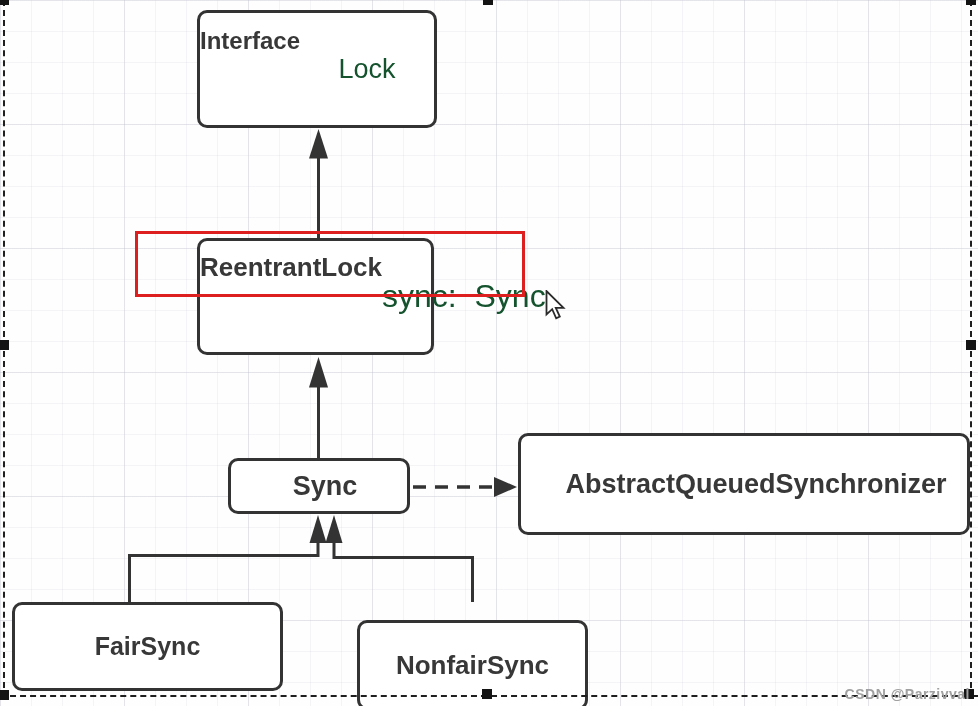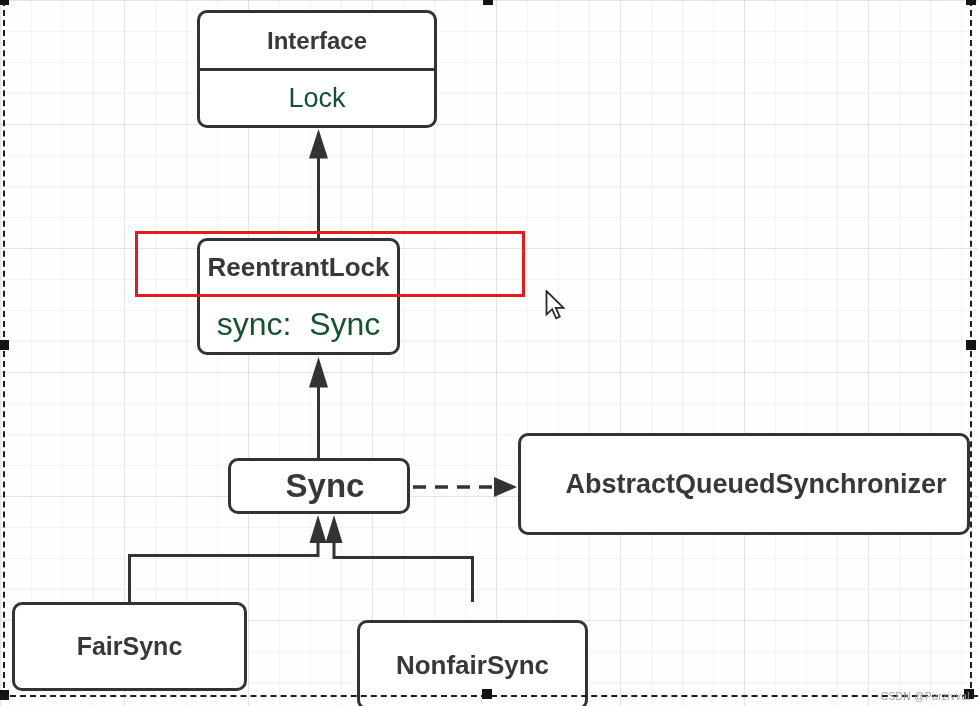--- a/index.html
+++ b/index.html
@@ -21,21 +21,21 @@
 
   .edges { position:absolute; left:0; top:0; z-index:2; }
 
   .uml-box {
     position:absolute;
     box-sizing:border-box;
     background:#ffffff;
     border:3px solid #333333;
     border-radius:10px;
     display:flex;
-    flex-direction:column;
+    flex-direction:row;
     z-index:3;
   }
   .uml-title {
     display:flex; align-items:center; justify-content:center;
     font-weight:bold; color:#383838;
   }
   .uml-divider { height:3px; background:#333333; flex:0 0 auto; }
   .uml-field {
     flex:1; display:flex; align-items:center; justify-content:center;
     color:#14532d; white-space:pre;
@@ -60,22 +60,23 @@
   .sel-bottom { left:0;     top:695px; width:978px;  height:0; border-top:2px dashed #1f1f1f; }
 
   .handle {
     position:absolute; width:10px; height:10px; background:#141414; z-index:7;
   }
 
   .cursor { position:absolute; left:545px; top:290px; z-index:9; }
 
   .watermark {
     position:absolute; right:8px; bottom:4px;
-    color:#a0a0a0; font-size:10px; z-index:8;
+    color:#a0a0a0; font-size:14px; z-index:8;
     letter-spacing:0.5px;
+    font-weight:bold;
   }
 </style>
 </head>
 <body>
 
 <div class="canvas">
 
   <svg class="edges" width="978" height="706" viewBox="0 0 978 706">
     <g stroke="#333333" stroke-width="3" fill="none">
       <path d="M318.5,158 V238"></path>
@@ -92,35 +93,35 @@
       <polygon points="334,515 325.5,543 342.5,543"></polygon>
     </g>
   </svg>
 
   <div class="uml-box" style="left:197px; top:10px; width:240px; height:118px;">
     <div class="uml-title" style="height:55px; font-size:24px;">Interface</div>
     <div class="uml-divider"></div>
     <div class="uml-field" style="font-size:27px;">Lock</div>
   </div>
 
-  <div class="uml-box" style="left:197px; top:238px; width:203px; height:117px;">
+  <div class="uml-box" style="left:197px; top:238px; width:237px; height:117px;">
     <div class="uml-title" style="height:53px; font-size:26px;">ReentrantLock</div>
     <div class="uml-divider"></div>
     <div class="uml-field" style="font-size:32px;">sync:  Sync</div>
   </div>
 
   <div class="uml-box" style="left:228px; top:458px; width:182px; height:56px;">
-    <div class="uml-single" style="font-size:33px;margin-left:12px;">Sync</div>
+    <div class="uml-single" style="font-size:27px;margin-left:12px;">Sync</div>
   </div>
 
   <div class="uml-box" style="left:518px; top:433px; width:452px; height:102px;">
     <div class="uml-single" style="font-size:27px;padding-left:24px;">AbstractQueuedSynchronizer</div>
   </div>
 
-  <div class="uml-box" style="left:12px; top:602px; width:235px; height:89px;">
+  <div class="uml-box" style="left:12px; top:602px; width:271px; height:89px;">
     <div class="uml-single" style="font-size:25px;">FairSync</div>
   </div>
 
   <div class="uml-box" style="left:357px; top:620px; width:231px; height:90px;">
     <div class="uml-single" style="font-size:26px;">NonfairSync</div>
   </div>
 
   <div class="red-rect"></div>
 
   <div class="sel-line sel-left"></div>

